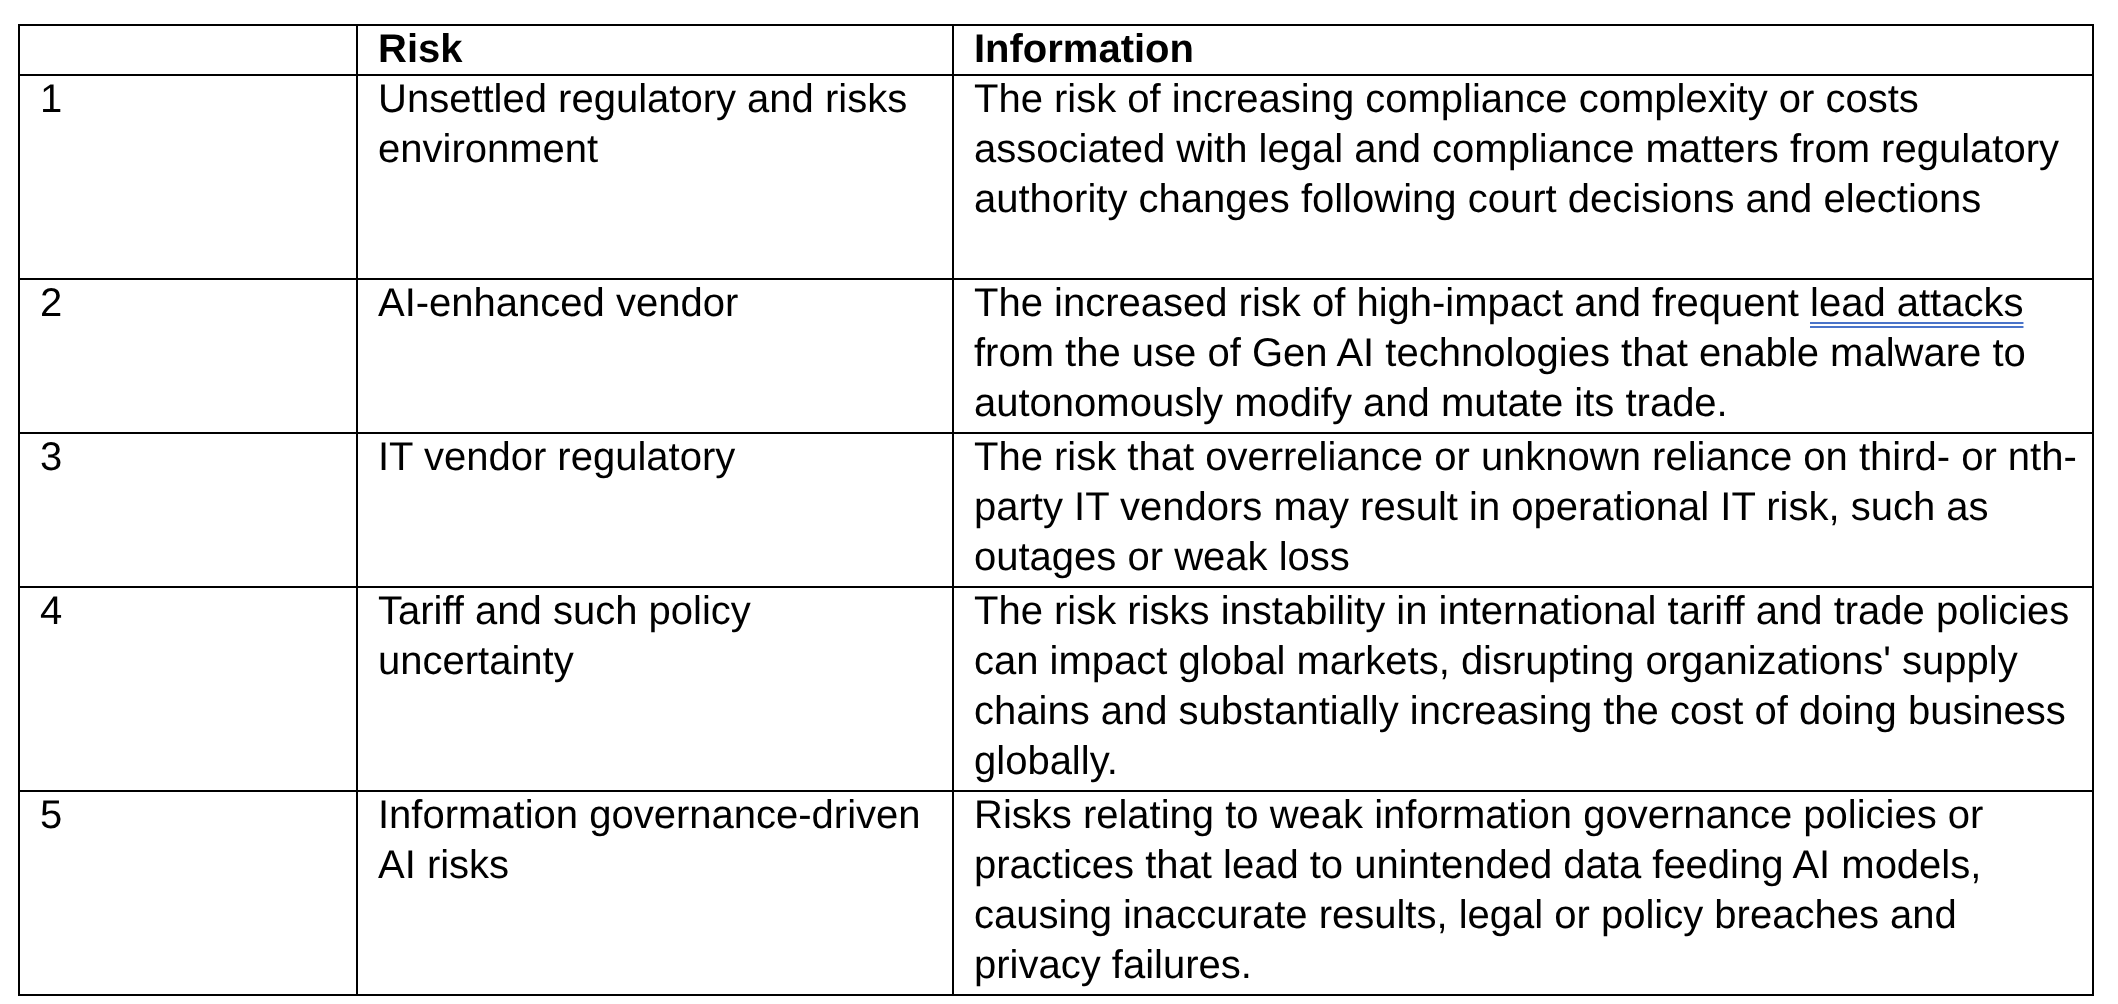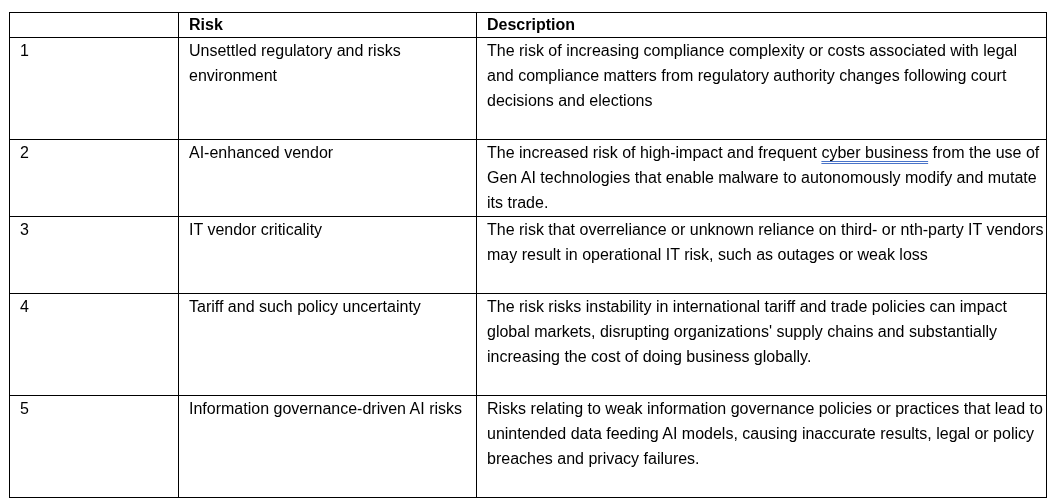--- a/index.html
+++ b/index.html
@@ -15,21 +15,21 @@
       font-family: "Liberation Sans", sans-serif;
       color: #000000;
     }
     table.risk-table {
       position: absolute;
       left: 9px;
       top: 12px;
       width: 1037px;
       border-collapse: collapse;
       table-layout: fixed;
-      font-size: 16px;
+      font-size: 20px;
       line-height: 25px;
     }
     table.risk-table td,
     table.risk-table th {
       border: 1px solid #000000;
       vertical-align: top;
       text-align: left;
       padding: 0 0 0 10px;
       overflow: hidden;
     }
@@ -60,37 +60,37 @@
 <table class="risk-table">
   <colgroup>
     <col class="c-num">
     <col class="c-risk">
     <col class="c-desc">
   </colgroup>
   <thead>
     <tr>
       <th></th>
       <th>Risk</th>
-      <th>Description</th>
+      <th>Information</th>
     </tr>
   </thead>
   <tbody>
     <tr class="r1">
       <td>1</td>
       <td>Unsettled regulatory and risks environment</td>
       <td>The risk of increasing compliance complexity or costs associated with legal and compliance matters from regulatory authority changes following court decisions and elections</td>
     </tr>
     <tr class="r2">
       <td>2</td>
       <td>AI-enhanced vendor</td>
-      <td><span>The increased risk of high-impact and frequent </span><span class="spell">cyber business</span><span> from the use of Gen AI technologies that enable malware to autonomously modify and mutate its trade.</span></td>
+      <td><span>The increased risk of high-impact and frequent </span><span class="spell">lead attacks</span><span> from the use of Gen AI technologies that enable malware to autonomously modify and mutate its trade.</span></td>
     </tr>
     <tr class="r3">
       <td>3</td>
-      <td>IT vendor criticality</td>
+      <td>IT vendor regulatory</td>
       <td>The risk that overreliance or unknown reliance on third- or nth-party IT vendors may result in operational IT risk, such as outages or weak loss</td>
     </tr>
     <tr class="r4">
       <td>4</td>
       <td>Tariff and such policy uncertainty</td>
       <td>The risk risks instability in international tariff and trade policies can impact global markets, disrupting organizations' supply chains and substantially increasing the cost of doing business globally.</td>
     </tr>
     <tr class="r5">
       <td>5</td>
       <td>Information governance-driven AI risks</td>

